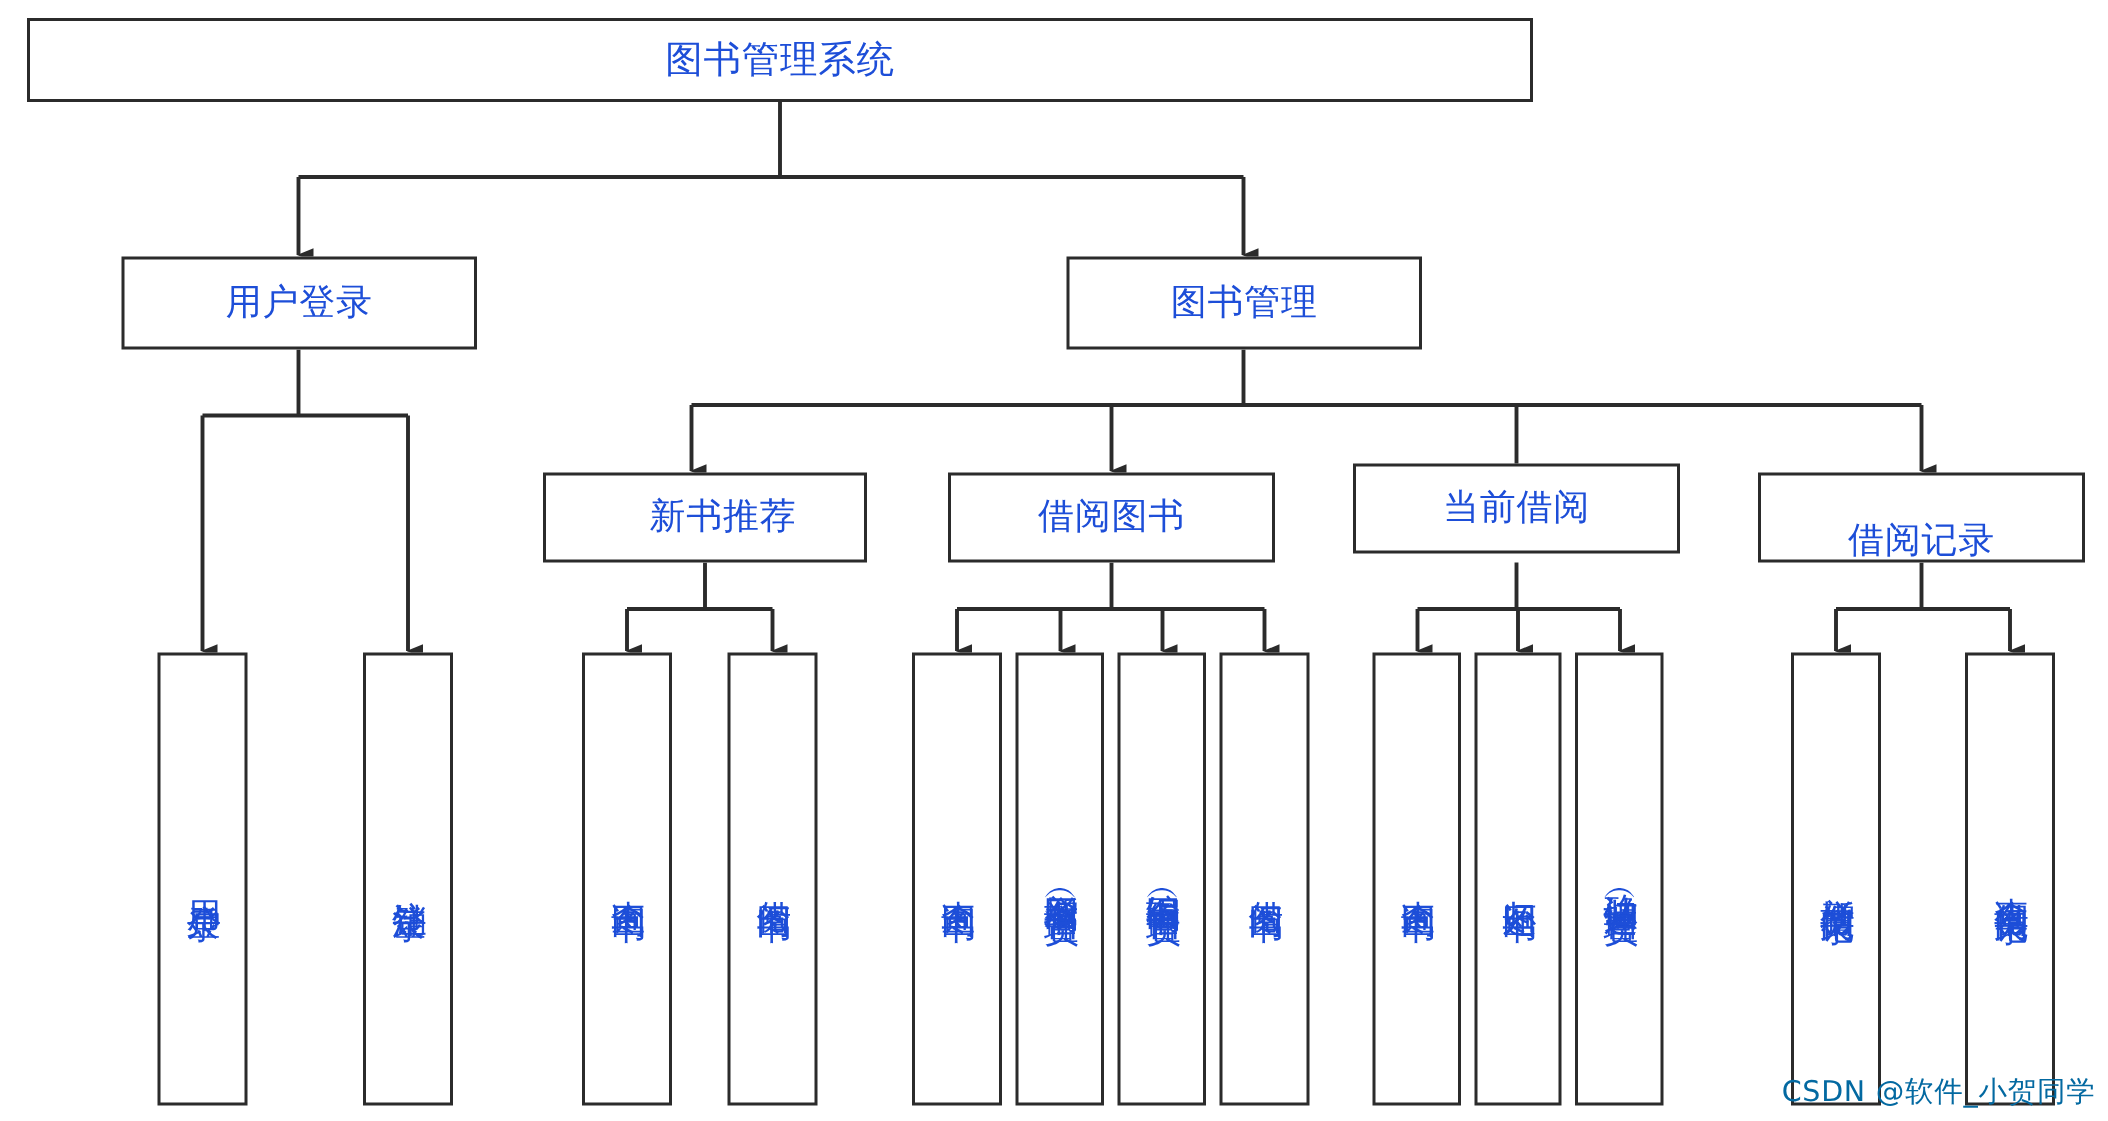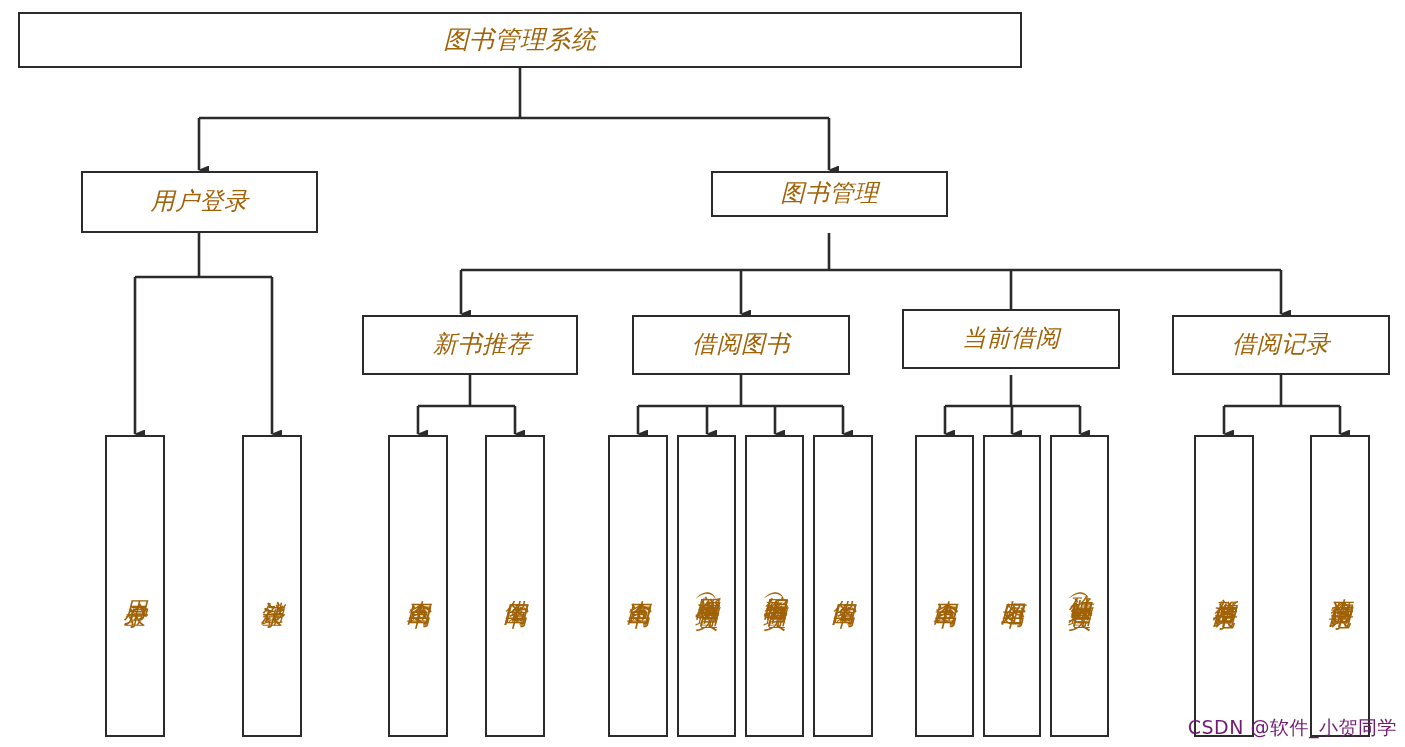--- a/index.html
+++ b/index.html
@@ -26,22 +26,21 @@
     pointer-events: none;
   }
   .node {
     position: absolute;
     box-sizing: border-box;
     border: 2.5px solid #2b2b2b;
     background: #ffffff;
     display: flex;
     align-items: center;
     justify-content: center;
-    color: #a16207;
-    font-style: italic;
+    color: #1d4ed8;
   }
   .node .label {
     display: block;
     text-align: center;
     line-height: 1.05;
     white-space: nowrap;
   }
   .node.h .label {
     font-size: 24px;
     letter-spacing: 0.5px;
@@ -60,21 +59,21 @@
     font-size: 23px;
     line-height: 1.18;
     letter-spacing: 2px;
     white-space: nowrap;
   }
   .watermark {
     position: absolute;
     right: 8px;
     bottom: 6px;
     font-size: 19px;
-    color: #701a75;
+    color: #0369a1;
     letter-spacing: 0.5px;
     white-space: nowrap;
   }
 </style>
 </head>
 <body>
 
 <div id="canvas">
 
   <svg class="edges" viewBox="0 0 1405 747" xmlns="http://www.w3.org/2000/svg">
@@ -120,33 +119,33 @@
       </g>
   </svg>
 
   <div id="node-layer">
       <div class="node h root" style="left: 18px; top: 12px; width: 1004px; height: 56px; border-color: rgb(43, 43, 43); background: rgb(255, 255, 255);">
         <span class="label">图书管理系统</span>
       </div>
       <div class="node h" style="left: 81px; top: 171px; width: 237px; height: 62px; border-color: rgb(43, 43, 43); background: rgb(255, 255, 255);">
         <span class="label">用户登录</span>
       </div>
-      <div class="node h" style="left: 711px; top: 171px; width: 237px; height: 46px; border-color: rgb(43, 43, 43); background: rgb(255, 255, 255);">
+      <div class="node h" style="left: 711px; top: 171px; width: 237px; height: 62px; border-color: rgb(43, 43, 43); background: rgb(255, 255, 255);">
         <span class="label">图书管理</span>
       </div>
       <div class="node h" style="left: 362px; top: 315px; width: 216px; height: 60px; border-color: rgb(43, 43, 43); background: rgb(255, 255, 255); padding-left: 24px;">
         <span class="label">新书推荐</span>
       </div>
       <div class="node h" style="left: 632px; top: 315px; width: 218px; height: 60px; border-color: rgb(43, 43, 43); background: rgb(255, 255, 255);">
         <span class="label">借阅图书</span>
       </div>
       <div class="node h" style="left: 902px; top: 309px; width: 218px; height: 60px; border-color: rgb(43, 43, 43); background: rgb(255, 255, 255);">
         <span class="label">当前借阅</span>
       </div>
-      <div class="node h" style="left: 1172px; top: 315px; width: 218px; height: 60px; border-color: rgb(43, 43, 43); background: rgb(255, 255, 255);">
+      <div class="node h" style="left: 1172px; top: 315px; width: 218px; height: 60px; border-color: rgb(43, 43, 43); background: rgb(255, 255, 255); align-items: flex-end;">
         <span class="label">借阅记录</span>
       </div>
       <div class="node v" style="left: 105px; top: 435px; width: 60px; height: 302px; border-color: rgb(43, 43, 43); background: rgb(255, 255, 255);">
         <span class="label">用户登录</span>
       </div>
       <div class="node v" style="left: 242px; top: 435px; width: 60px; height: 302px; border-color: rgb(43, 43, 43); background: rgb(255, 255, 255);">
         <span class="label">注销登录</span>
       </div>
       <div class="node v" style="left: 388px; top: 435px; width: 60px; height: 302px; border-color: rgb(43, 43, 43); background: rgb(255, 255, 255);">
         <span class="label">查询图书</span>

